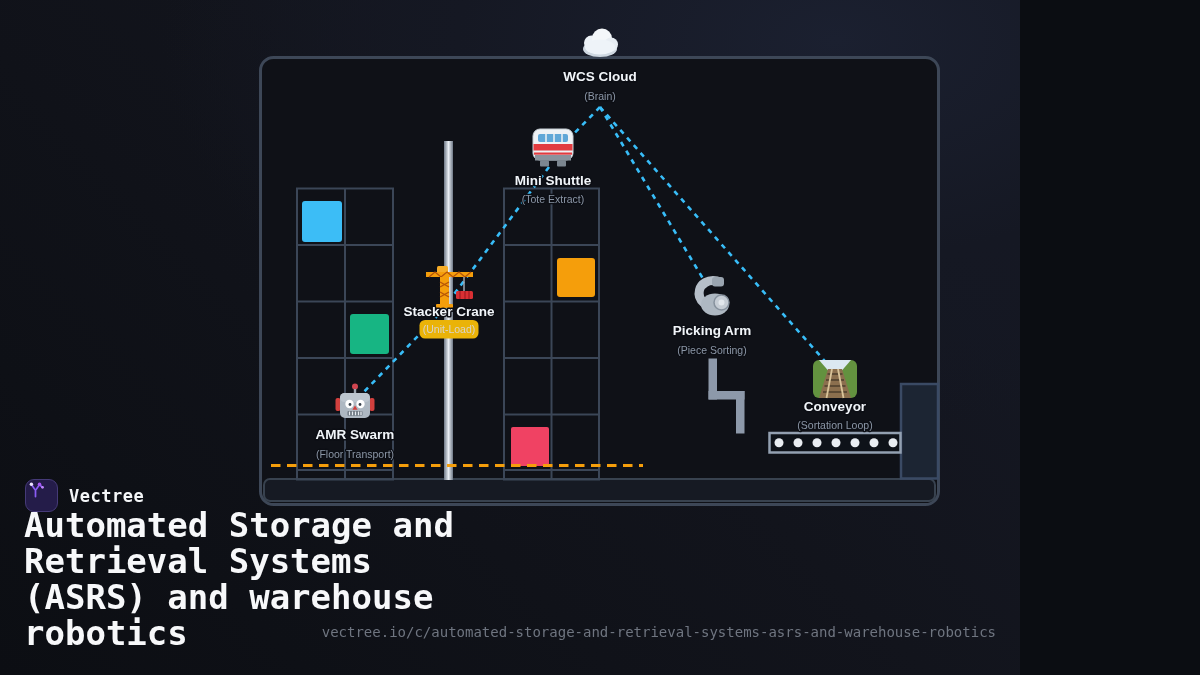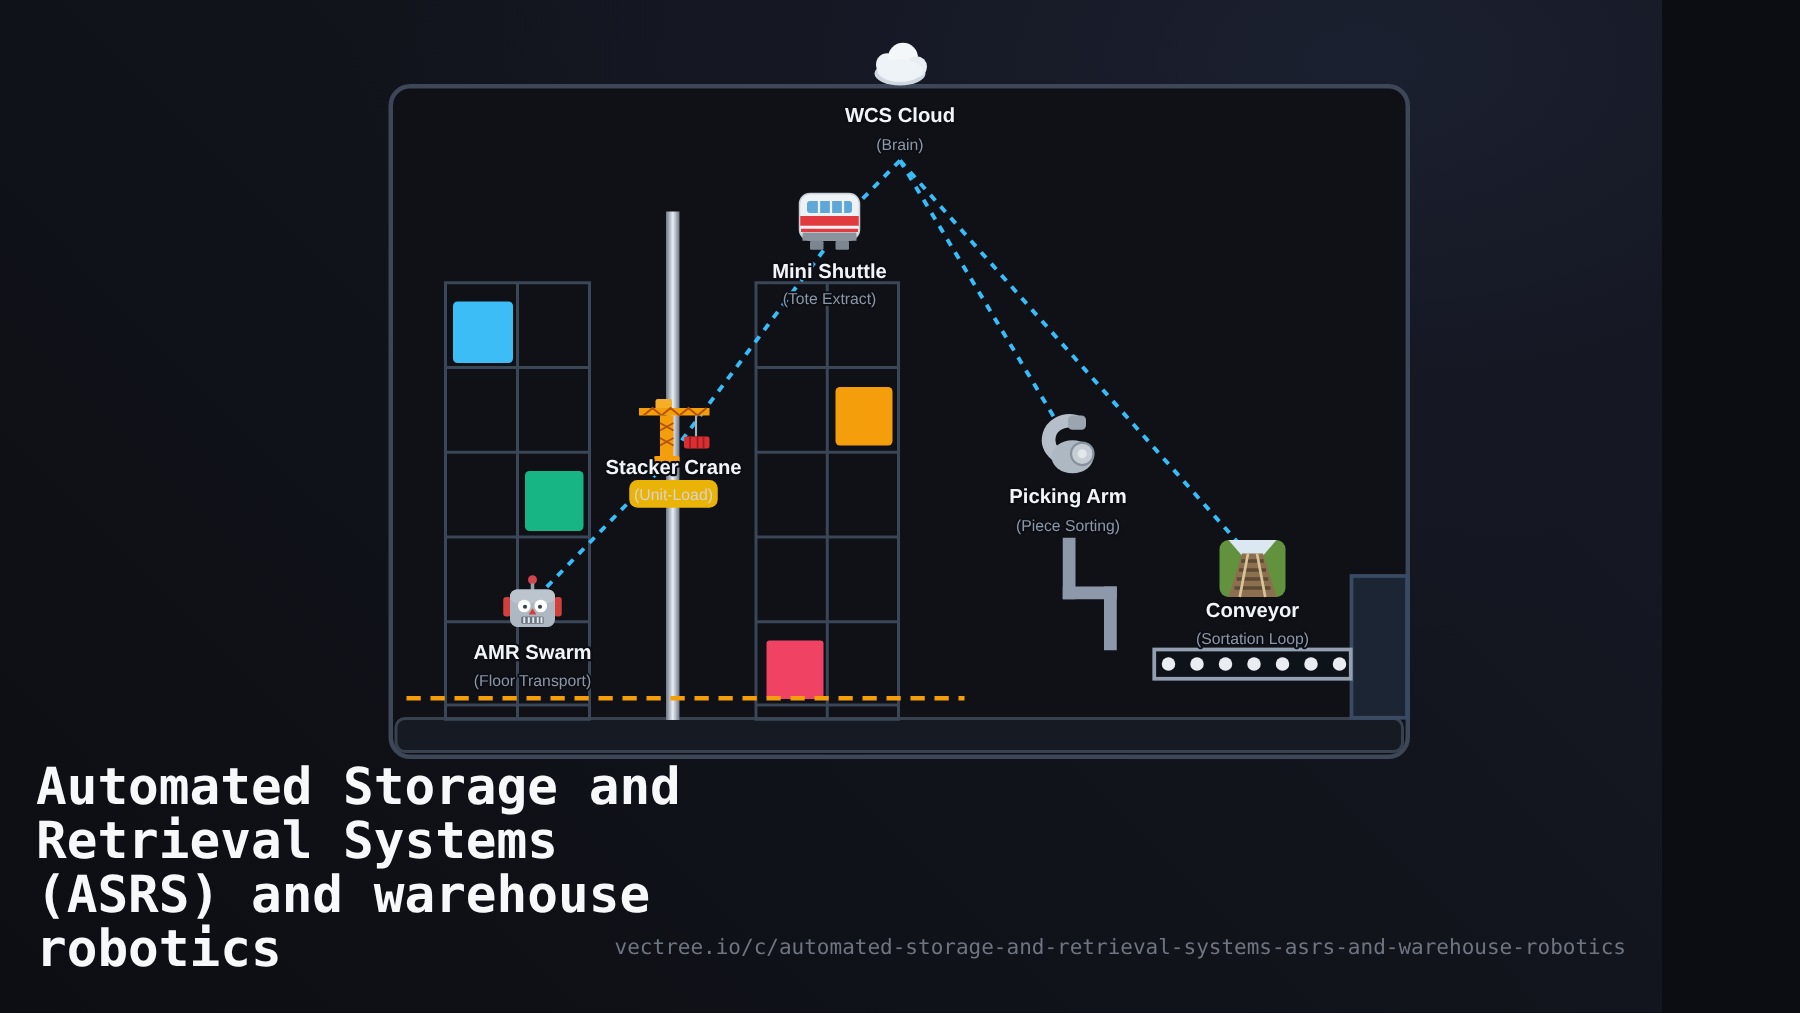--- a/index.html
+++ b/index.html
@@ -1,17 +1,17 @@
 <!DOCTYPE html>
 <html><head>
 <meta charset="utf-8">
 <style>
   html,body{margin:0;padding:0;background:#0b0d12;}
   .canvas{
-    position:relative;width:1108px;height:675px;overflow:hidden;
+    position:relative;width:1020px;height:675px;overflow:hidden;
     background:
       radial-gradient(900px 520px at 82% 6%, #1b2030 0%, #151823 42%, rgba(11,13,18,0) 75%),
       linear-gradient(225deg,#171a27 0%, #12141c 45%, #0c0e13 100%);
     font-family:"Liberation Sans",sans-serif;
   }
   svg{position:absolute;left:0;top:0;}
   .lbl{font-family:"Liberation Sans",sans-serif;font-size:13.5px;font-weight:bold;fill:#f1f5f9;
        paint-order:stroke;stroke:#0c0e14;stroke-width:3px;stroke-linejoin:round;}
   .sub{font-family:"Liberation Sans",sans-serif;font-size:10.5px;fill:#8b96a6;
        paint-order:stroke;stroke:#0c0e14;stroke-width:2.5px;stroke-linejoin:round;}
@@ -187,17 +187,28 @@
         <path d="M6 0 h32 l-9.5 11 h-13 z" fill="#dbe8f1"></path>
         <path d="M15 9 h14 l9 29 h-32 z" fill="#8b6f4e"></path>
         <path d="M14.5 14 h15 M13 20 h18 M11.5 26 h21 M10 32 h24" stroke="#5c4a34" stroke-width="2.2"></path>
         <path d="M19 9 L13.5 38 M25 9 L30.5 38" stroke="#d9c49a" stroke-width="1.8"></path>
       </g>
       <text x="835" y="411" text-anchor="middle" class="lbl">Conveyor</text>
       <text x="835" y="429" text-anchor="middle" class="sub">(Sortation Loop)</text>
     </g>
   </svg>
 
+  <div class="brand-row">
+    <div class="brand-logo">
+      <svg width="21" height="21" viewBox="0 0 24 24">
+        <path d="M12 20 L12 13 M12 13 L7.5 6.5 M12 13 L16.5 6.5 M16.5 6.5 L19.6 9.2" stroke="#8b5cf6" stroke-width="2" fill="none" stroke-linecap="round"></path>
+        <circle cx="7.3" cy="6" r="2" fill="#ede4ff"></circle>
+        <circle cx="16.6" cy="5.9" r="2" fill="#a855f7"></circle>
+        <circle cx="20" cy="9.5" r="1.6" fill="#c084fc"></circle>
+      </svg>
+    </div>
+    <span class="brand-name">Vectree</span>
+  </div>
 
   <h1 class="title">Automated Storage and Retrieval Systems (ASRS) and warehouse robotics</h1>
 
   <div class="footer-url">vectree.io/c/automated-storage-and-retrieval-systems-asrs-and-warehouse-robotics</div>
 </div>
 
 </body></html>

